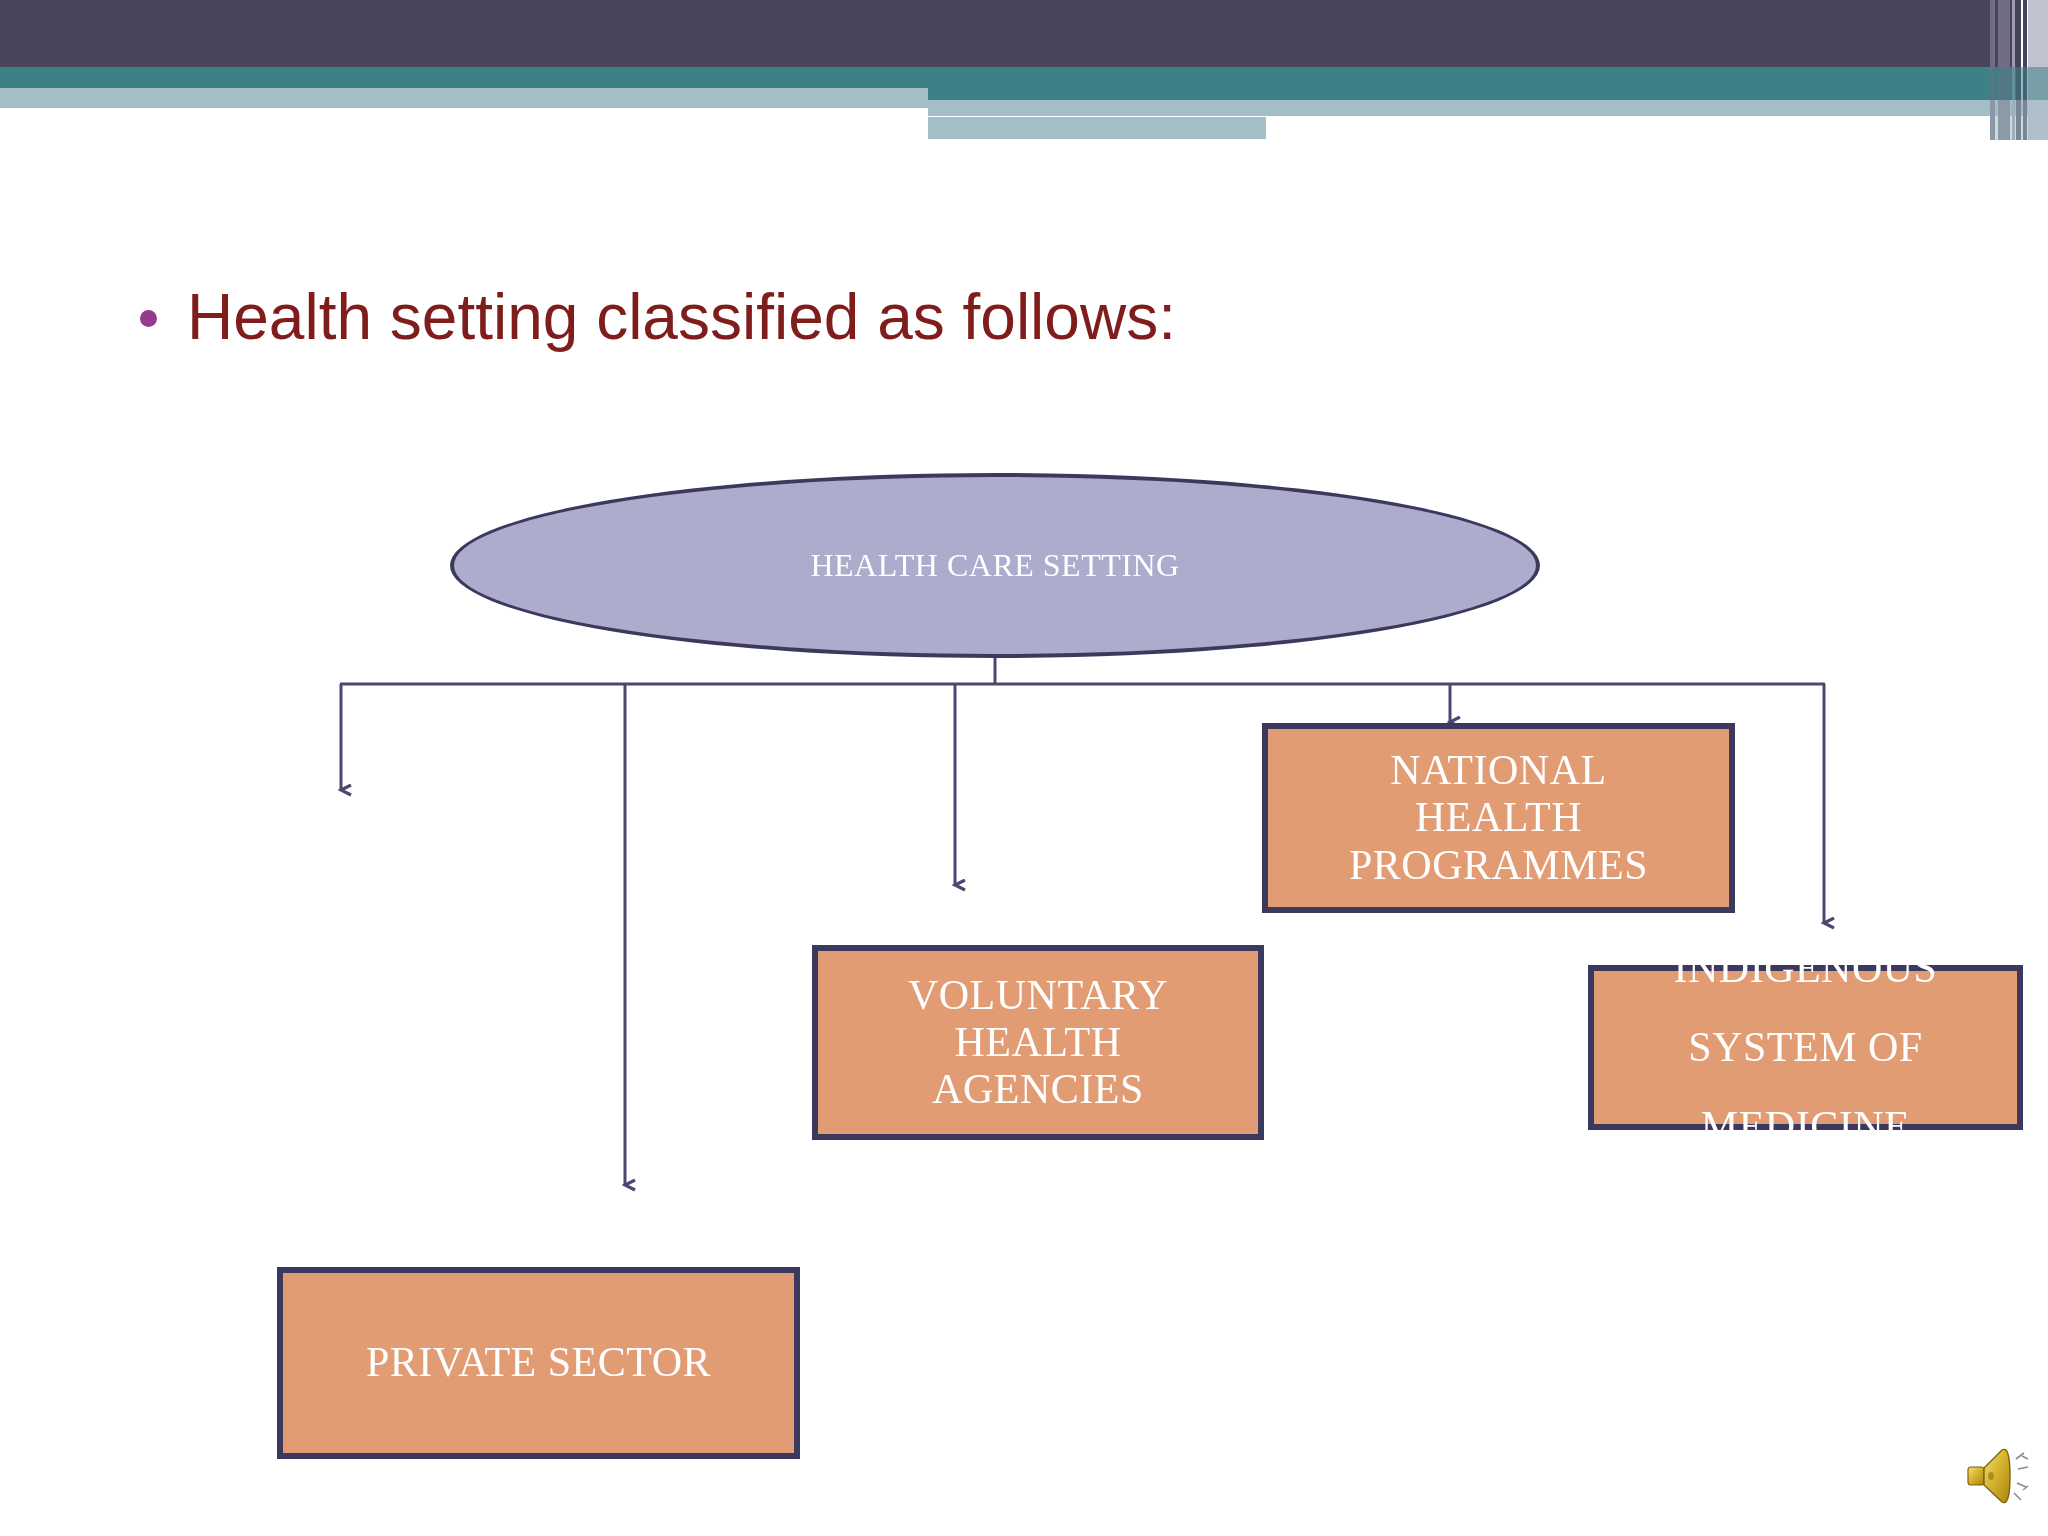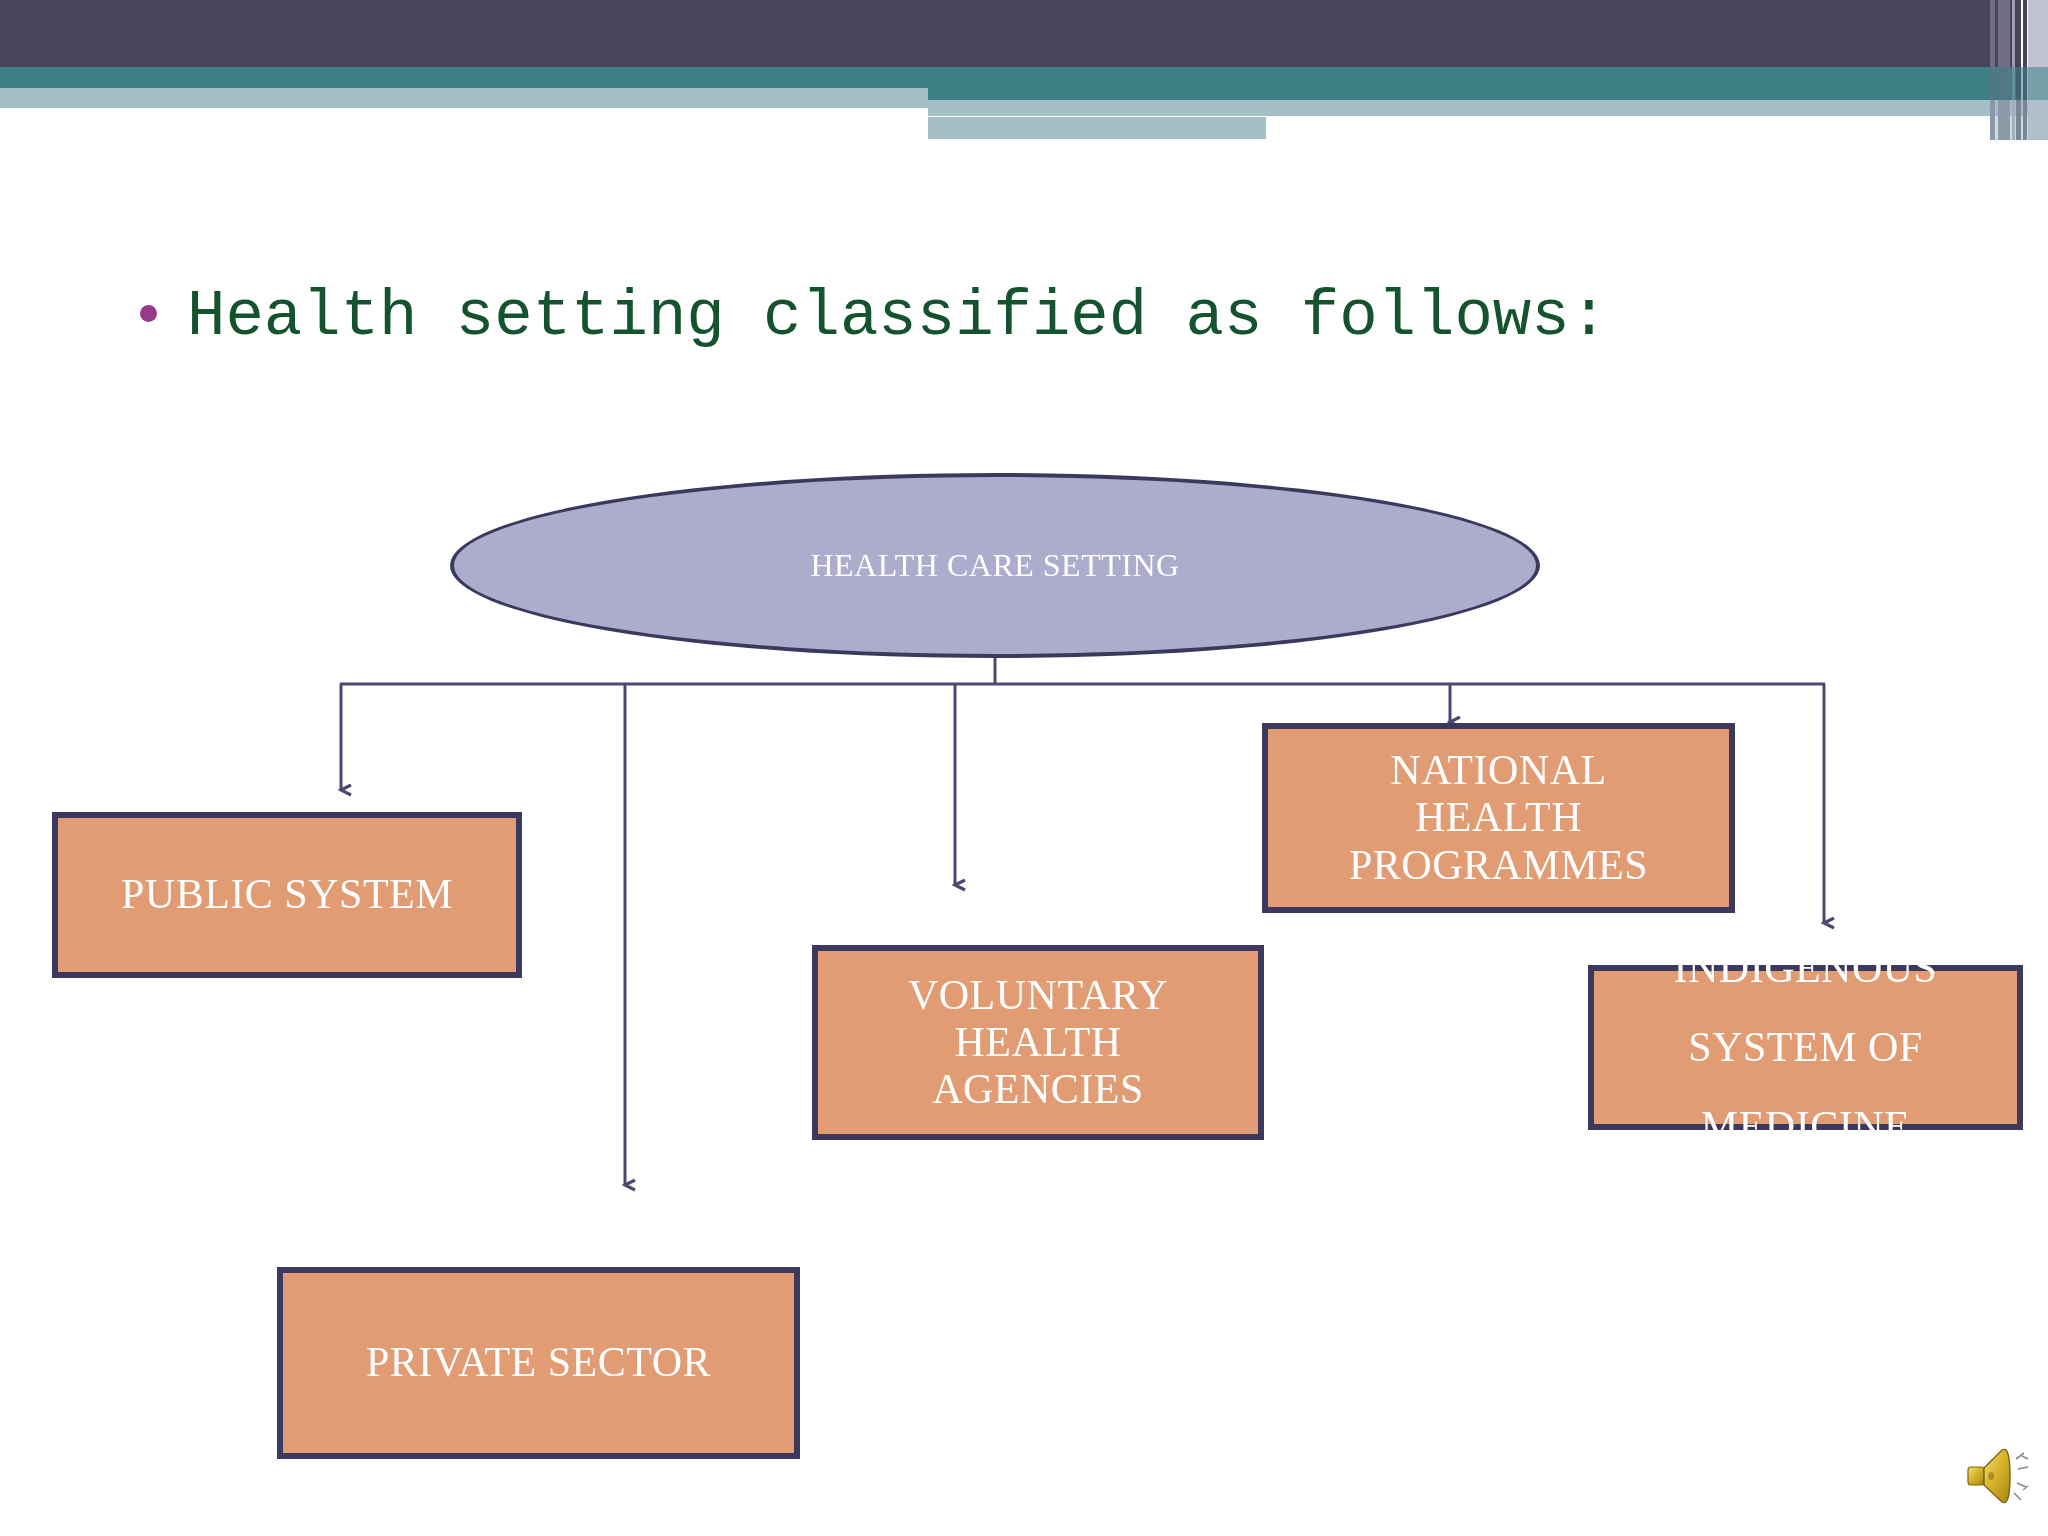--- a/index.html
+++ b/index.html
@@ -71,24 +71,24 @@
     width: 17px;
     height: 17px;
     border-radius: 50%;
     background: #953b8c;
     margin-right: 30px;
     flex: 0 0 auto;
     position: relative;
     top: -12px;
   }
   .title-text {
-    font-family: Liberation Mono, monospace;
+    font-family: Liberation Sans, sans-serif;
     font-size: 64px;
     line-height: 1.0;
-    color: #14532d;
+    color: #7f1d1d;
     white-space: nowrap;
   }
 
   
   .diagram {
     position: absolute;
     left: 0; top: 0;
     width: 2048px; height: 1536px;
   }
   .connectors {
@@ -180,23 +180,20 @@
 
       <line x1="1450" y1="684" x2="1450" y2="722" stroke="#4a4870" stroke-width="3" marker-end="url(#arrowhead)"></line>
 
       <line x1="1824" y1="684" x2="1824" y2="923" stroke="#4a4870" stroke-width="3" marker-end="url(#arrowhead)"></line>
     </svg>
 
     <div class="node node-ellipse" style="left:450px; top:473px; width:1090px; height:185px;">
       <span>HEALTH CARE SETTING</span>
     </div>
 
-    <div class="node node-box" style="left:52px; top:812px; width:470px; height:166px;">
-      <span>PUBLIC SYSTEM</span>
-    </div>
 
     <div class="node node-box" style="left:277px; top:1267px; width:523px; height:192px;">
       <span>PRIVATE SECTOR</span>
     </div>
 
     <div class="node node-box" style="left:812px; top:945px; width:452px; height:195px; flex-direction:column;">
       <span>VOLUNTARY</span>
       <span>HEALTH</span>
       <span>AGENCIES</span>
     </div>

